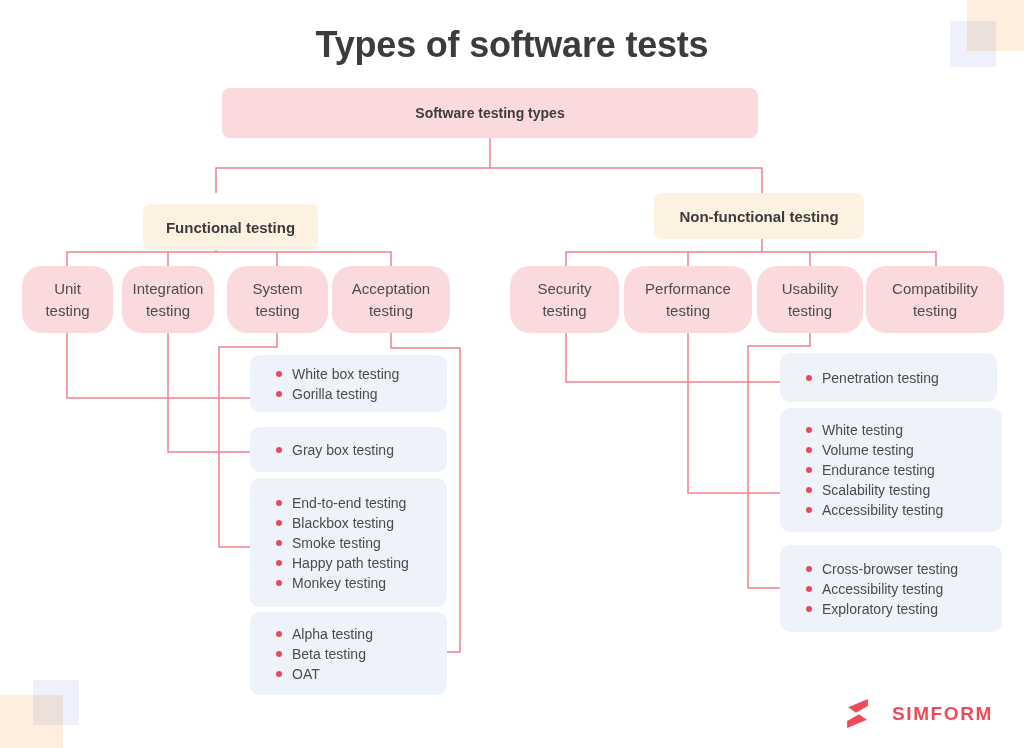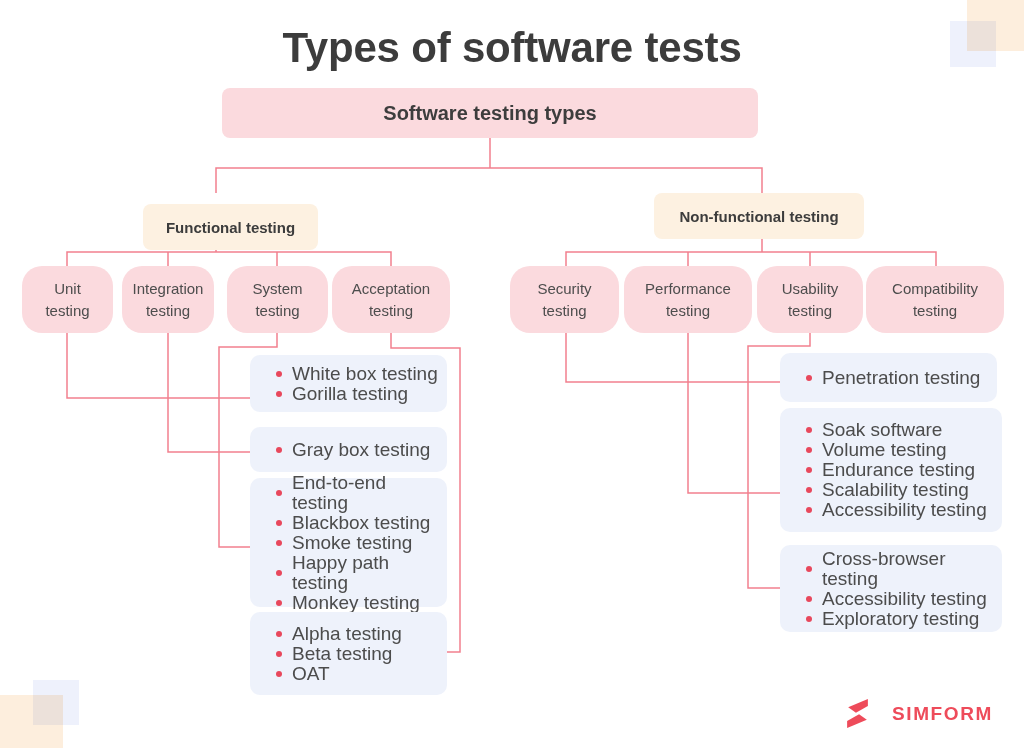--- a/index.html
+++ b/index.html
@@ -6,39 +6,39 @@
   .canvas{
     position:relative;width:1024px;height:748px;overflow:hidden;background:#ffffff;
     font-family:"Liberation Sans","DejaVu Sans",sans-serif;color:#454545;
   }
   .decor{position:absolute;}
   .decor.peach{background:#fdeedd;}
   .decor.blue{background:#eef1fc;}
   .decor.mult{mix-blend-mode:multiply;}
   .title{
     position:absolute;left:0;right:0;top:24px;text-align:center;
-    font-size:42px;font-weight:bold;color:#3c3c3c;letter-spacing:-0.2px;
+    font-size:36px;font-weight:bold;color:#3c3c3c;letter-spacing:-0.2px;
   }
   .connectors{position:absolute;left:0;top:0;}
   .node{
     position:absolute;display:flex;align-items:center;justify-content:center;
     text-align:center;box-sizing:border-box;
   }
-  .root{background:#fbdade;border-radius:8px;font-size:20px;font-weight:bold;color:#3d3d3d;text-align:center;}
+  .root{background:#fbdade;border-radius:8px;font-size:14px;font-weight:bold;color:#3d3d3d;text-align:center;}
   .branch{background:#fdf1e1;border-radius:8px;font-size:15px;font-weight:bold;color:#3c3c3c;}
   .cat{
     background:#fbdade;border-radius:20px;font-size:15px;color:#4d4d4d;
     line-height:1.45;white-space:pre-line;
   }
   .listbox{
     position:absolute;background:#eef2fb;border-radius:10px;box-sizing:border-box;
     display:flex;flex-direction:column;justify-content:center;padding:6px 8px 6px 26px;
   }
   .listbox ul{list-style:none;margin:0;padding:0;}
-  .listbox li{display:flex;align-items:center;line-height:20px;font-size:19px;color:#4c4c4c;}
+  .listbox li{display:flex;align-items:center;line-height:20px;font-size:14px;color:#4c4c4c;}
   .dot{
     width:6px;height:6px;border-radius:50%;background:#e8485c;
     margin-right:10px;flex:0 0 auto;
   }
   .logo{
     position:absolute;left:845px;top:699px;display:flex;align-items:center;gap:22px;
   }
   .logo .word{
     font-size:19px;font-weight:bold;color:#ee4b5a;letter-spacing:1.6px;
   }
@@ -161,21 +161,21 @@
           <span class="dot"></span>
           <span>Penetration testing</span>
         </li>
     </ul>
   </div>
 
   <div class="listbox" style="left:780px;top:408px;width:222px;height:124px;">
     <ul>
       <li>
           <span class="dot"></span>
-          <span>Soak software</span>
+          <span>White testing</span>
         </li>
       <li>
           <span class="dot"></span>
           <span>Volume testing</span>
         </li>
       <li>
           <span class="dot"></span>
           <span>Endurance testing</span>
         </li>
       <li>

